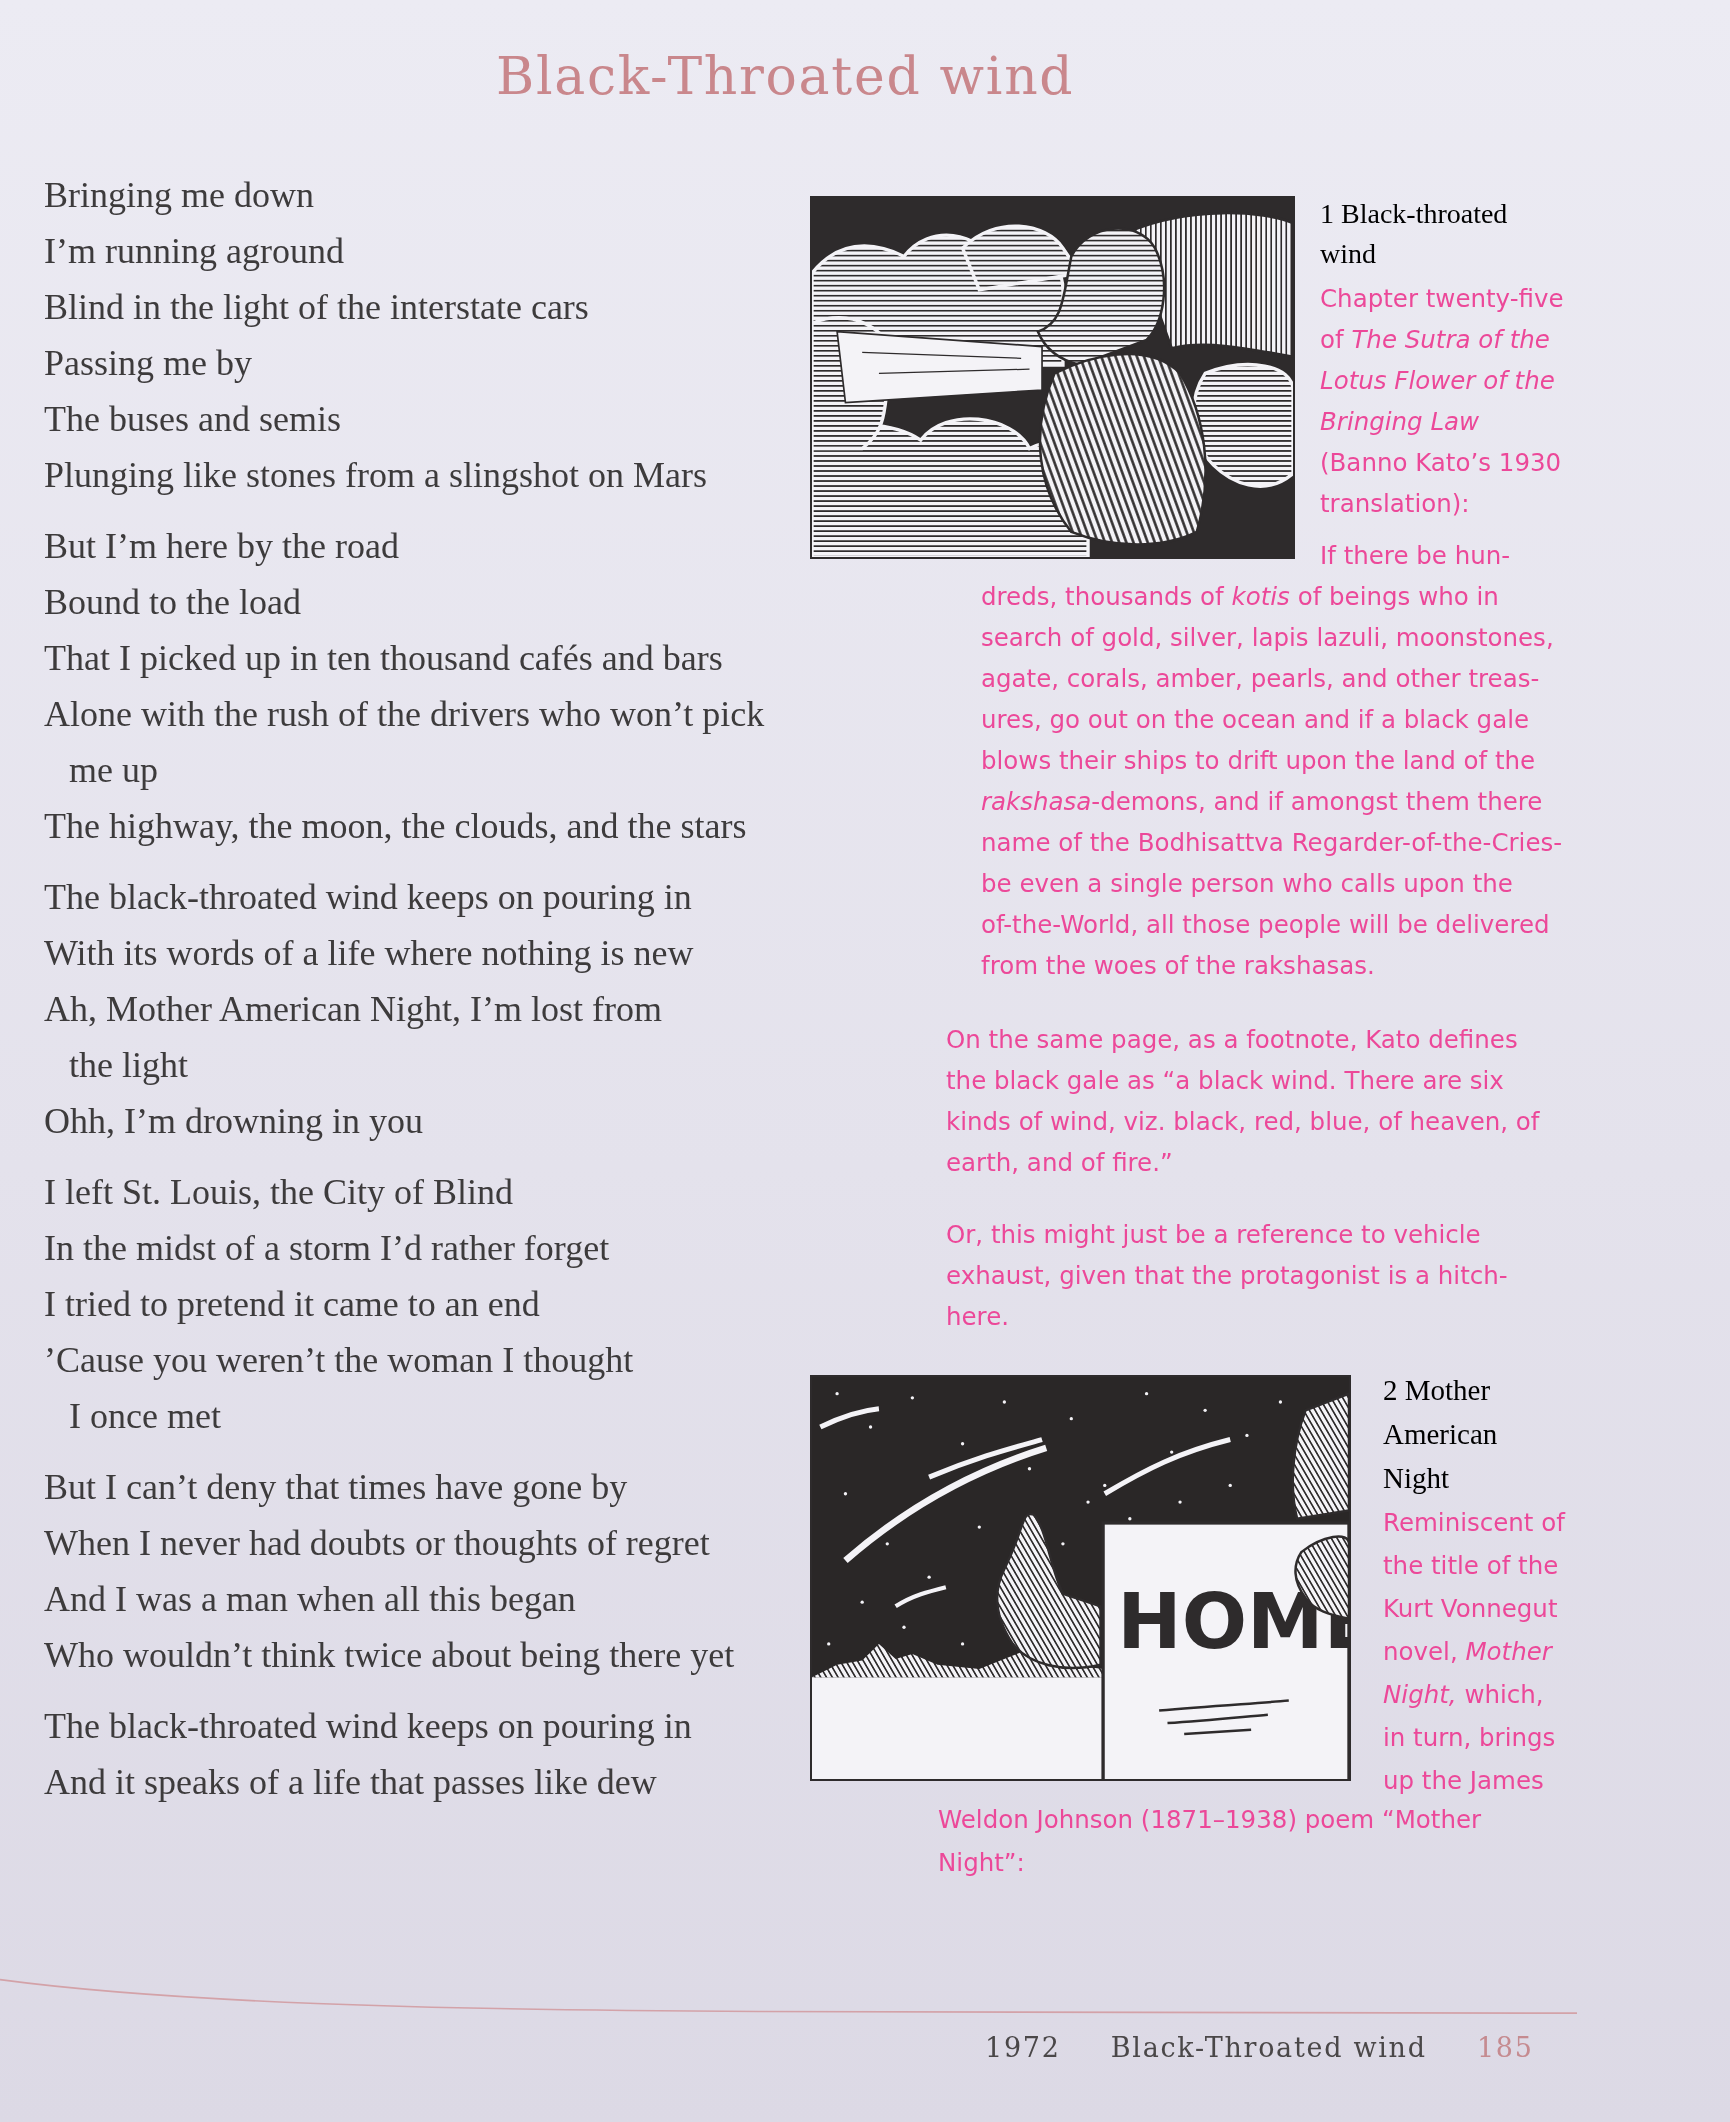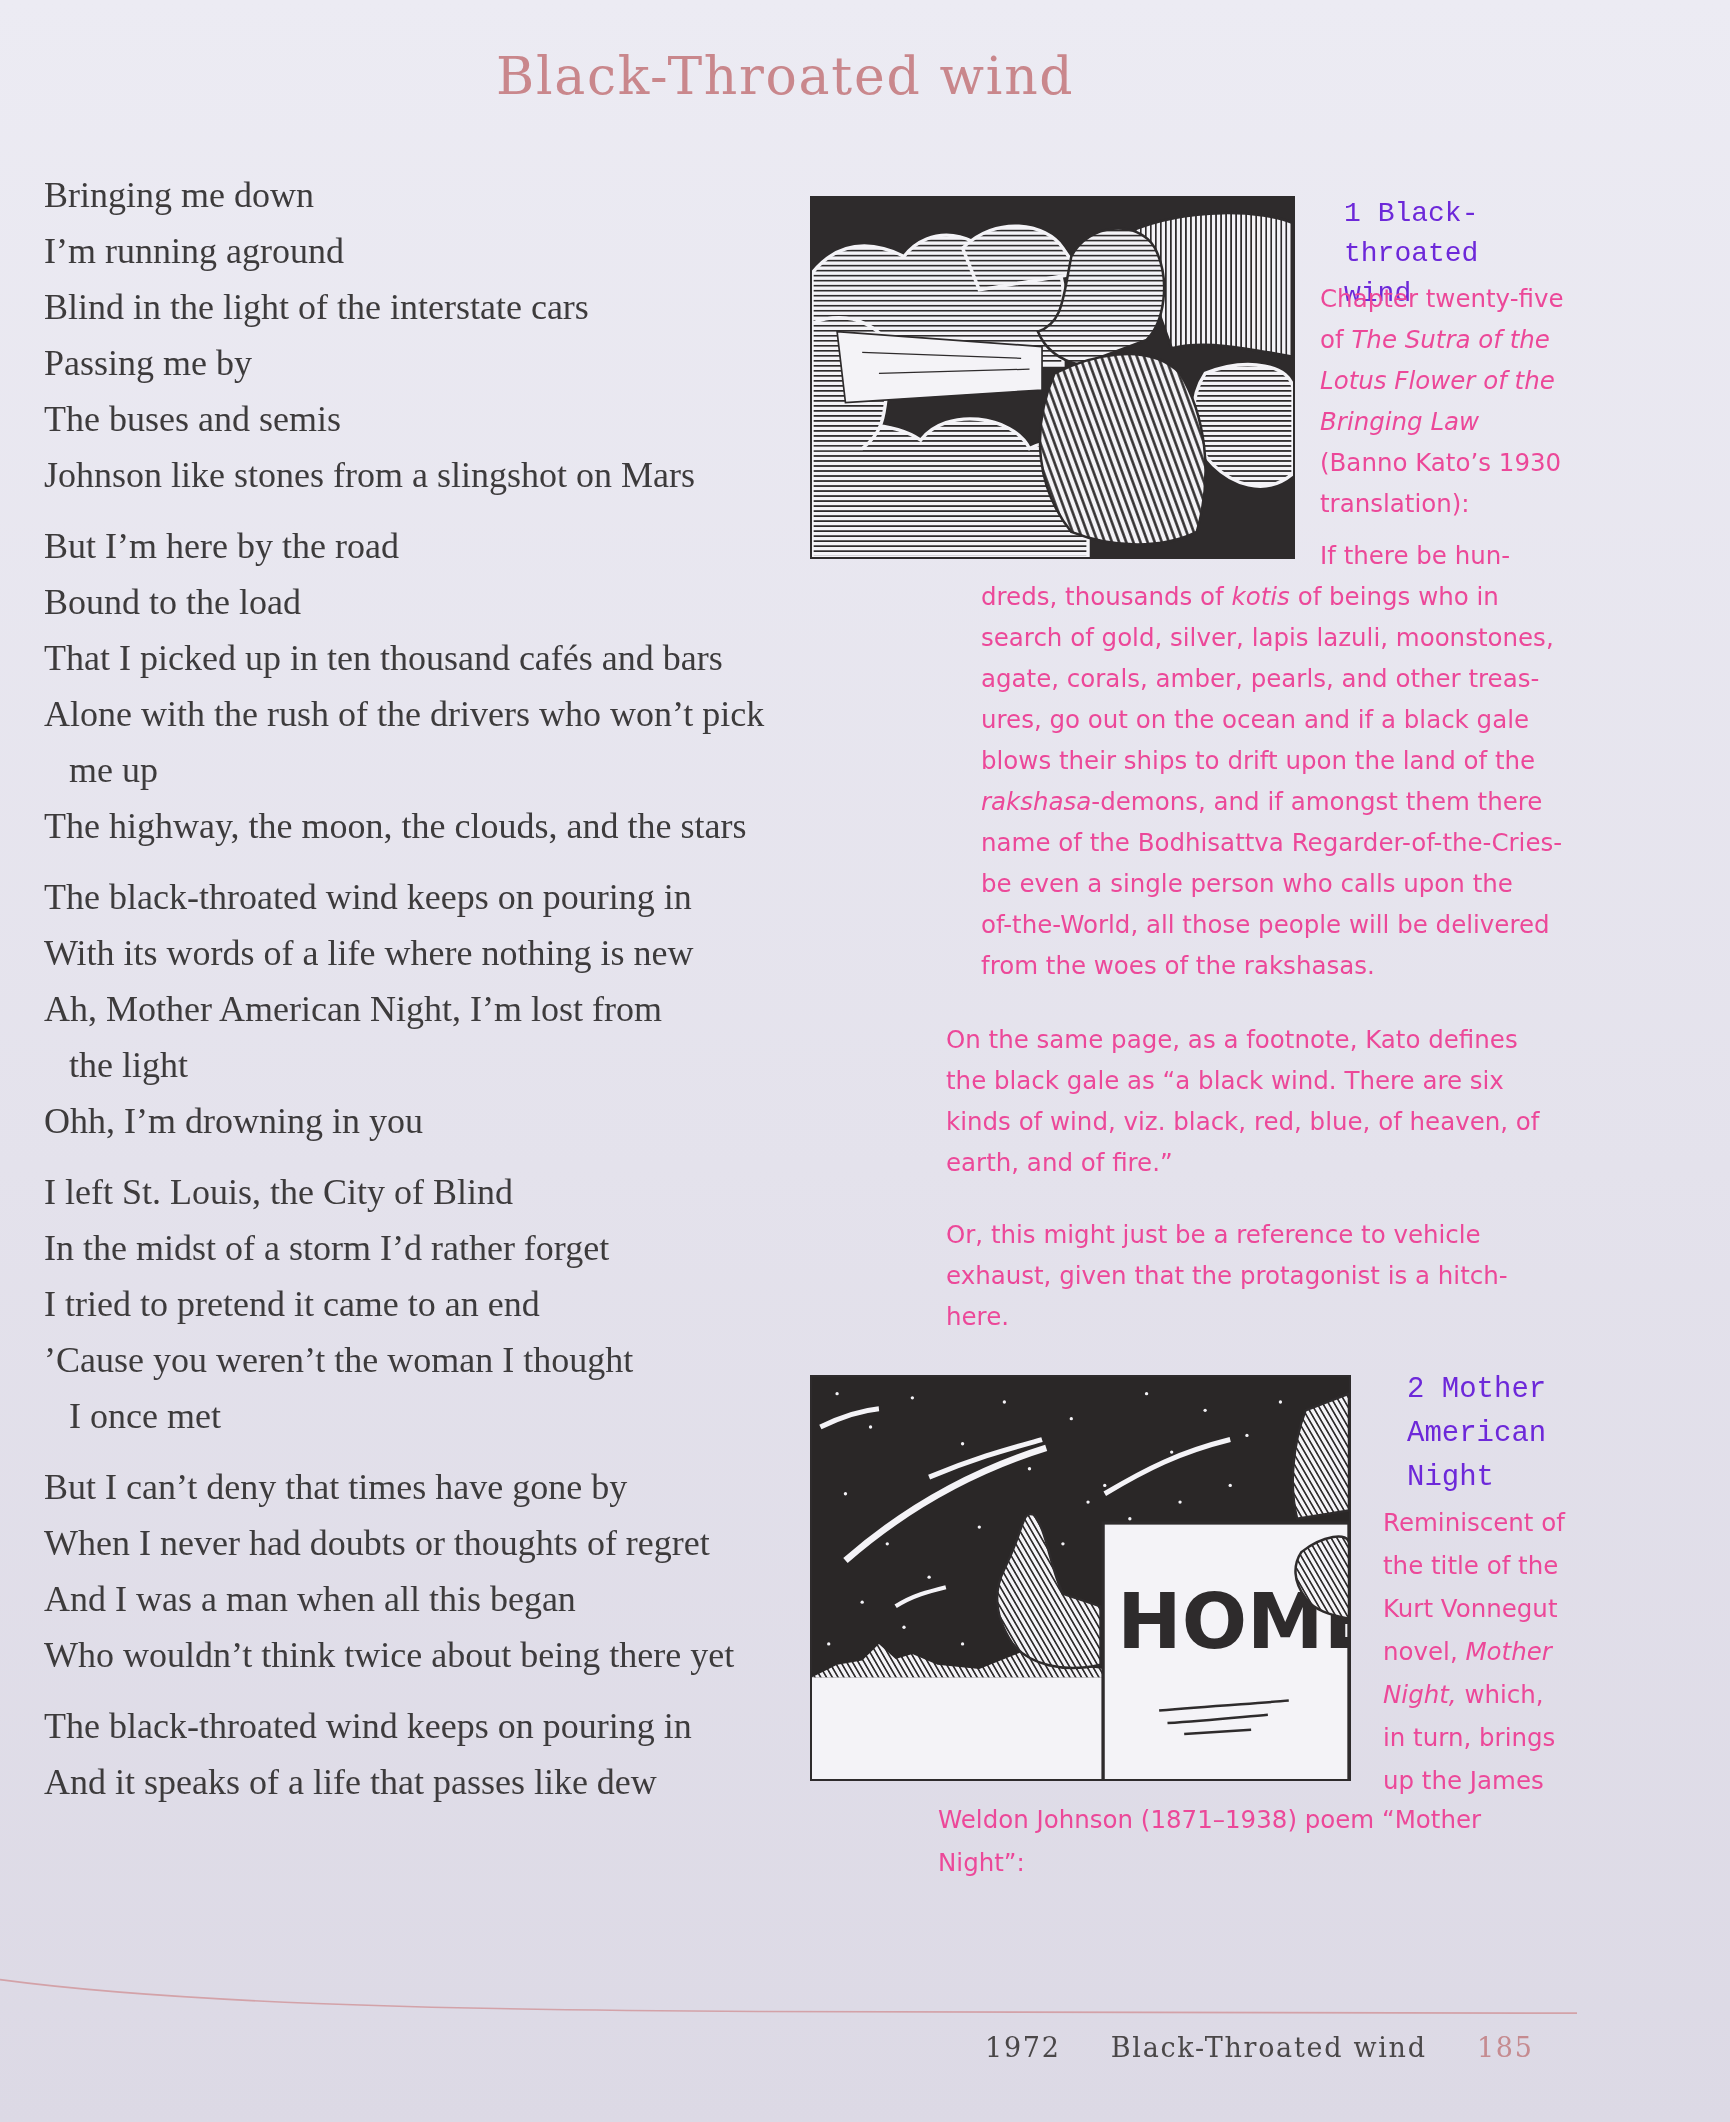--- a/index.html
+++ b/index.html
@@ -40,25 +40,24 @@
     border: 2.5px solid #2e2b2c;
     overflow: hidden;
   }
   .fig1 { left: 810px; top: 196px; width: 485px; height: 363px; }
   .fig2 { left: 810px; top: 1375px; width: 541px; height: 406px; }
   .figure svg { width: 100%; height: 100%; display: block; }
 
   
   .note-head {
     position: absolute;
-    font-family: Liberation Mono, monospace;
+    font-family: Liberation Serif, serif;
     font-size: 28px;
     line-height: 40px;
-    color: #6d28d9;
-    margin-left: 24px;
+    color: #000000;
   }
   .note-text {
     position: absolute;
     font-family: "DejaVu Sans", sans-serif;
     font-size: 24.5px;
     line-height: 41px;
     color: #ec4899;
   }
   .note-text i { font-style: italic; }
   .nl { white-space: nowrap; display: block; }
@@ -97,21 +96,21 @@
 
 <h1 class="page-title">Black-Throated wind</h1>
 
 <div class="poem">
   <div class="stanza">
     <div class="line">Bringing me down</div>
     <div class="line">I’m running aground</div>
     <div class="line">Blind in the light of the interstate cars</div>
     <div class="line">Passing me by</div>
     <div class="line">The buses and semis</div>
-    <div class="line">Johnson like stones from a slingshot on Mars</div>
+    <div class="line">Plunging like stones from a slingshot on Mars</div>
   </div>
   <div class="stanza">
     <div class="line">But I’m here by the road</div>
     <div class="line">Bound to the load</div>
     <div class="line">That I picked up in ten thousand cafés and bars</div>
     <div class="line">Alone with the rush of the drivers who won’t pick</div>
     <div class="line cont">me up</div>
     <div class="line">The highway, the moon, the clouds, and the stars</div>
   </div>
   <div class="stanza">

